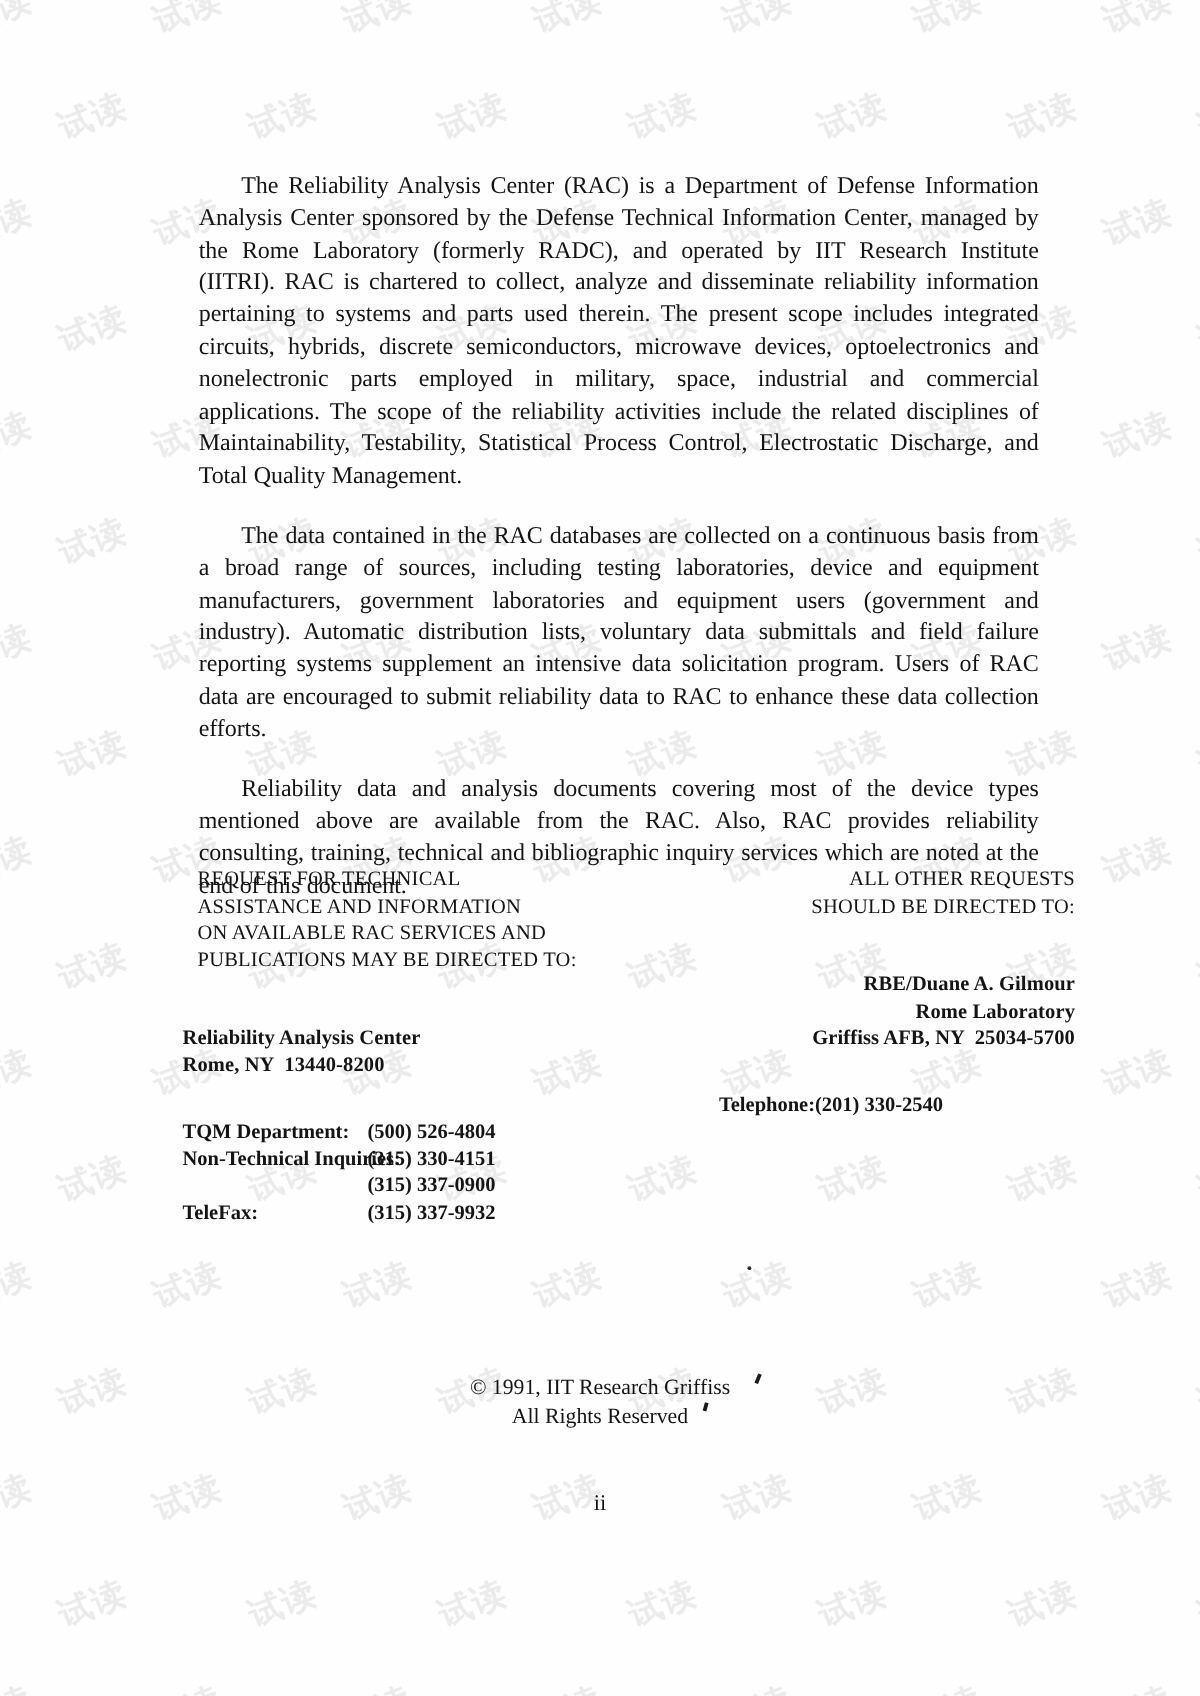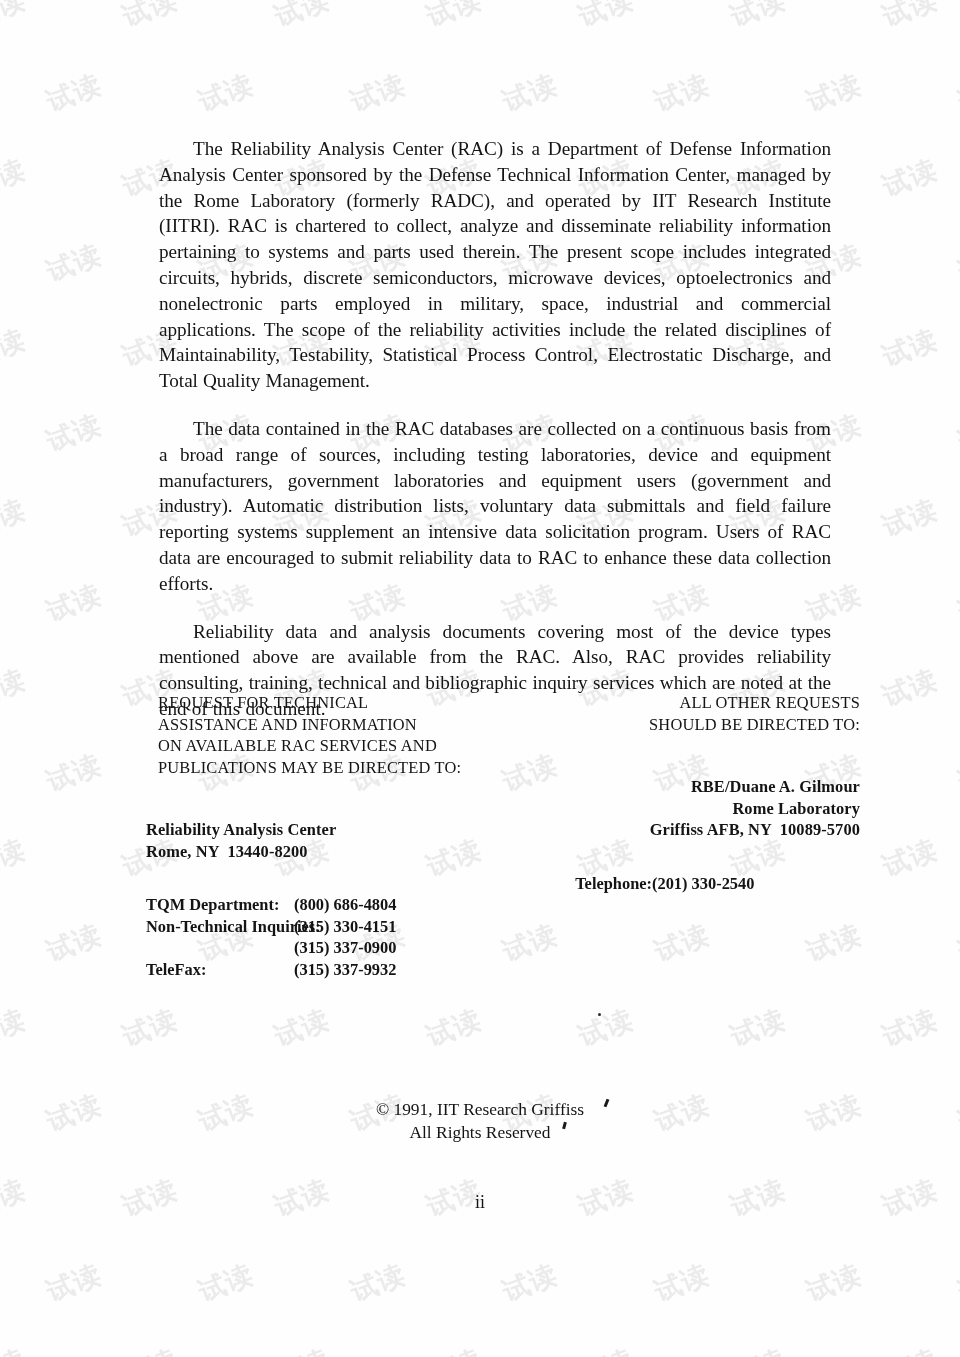--- a/index.html
+++ b/index.html
@@ -306,21 +306,21 @@
 ASSISTANCE AND INFORMATION
 ON AVAILABLE RAC SERVICES AND
 PUBLICATIONS MAY BE DIRECTED TO:</div>
         <div class="address">
           <div class="address-line">Reliability Analysis Center</div>
           <div class="address-line">Rome, NY  13440-8200</div>
         </div>
         <div class="phones">
           <div class="phone-row">
             <span class="phone-label">TQM Department:</span>
-            <span class="phone-value">(800) 686-4804</span>
+            <span class="phone-value">(500) 526-4804</span>
           </div>
           <div class="phone-row">
             <span class="phone-label">Non-Technical Inquiries:</span>
             <span class="phone-value">(315) 330-4151</span>
           </div>
           <div class="phone-row">
             <span class="phone-label"></span>
             <span class="phone-value">(315) 337-0900</span>
           </div>
           <div class="phone-row">
@@ -329,21 +329,21 @@
           </div>
         </div>
       </div>
 
       <div class="col-right">
         <div class="heading">ALL OTHER REQUESTS
 SHOULD BE DIRECTED TO:</div>
         <div class="address">
           <div class="address-line">RBE/Duane A. Gilmour</div>
           <div class="address-line">Rome Laboratory</div>
-          <div class="address-line">Griffiss AFB, NY  10089-5700</div>
+          <div class="address-line">Griffiss AFB, NY  25034-5700</div>
         </div>
         <div class="phones">
           <div class="phone-row">
             <span class="phone-label">Telephone:</span>
             <span class="phone-value">(201) 330-2540</span>
           </div>
         </div>
       </div>
 
     </div>

